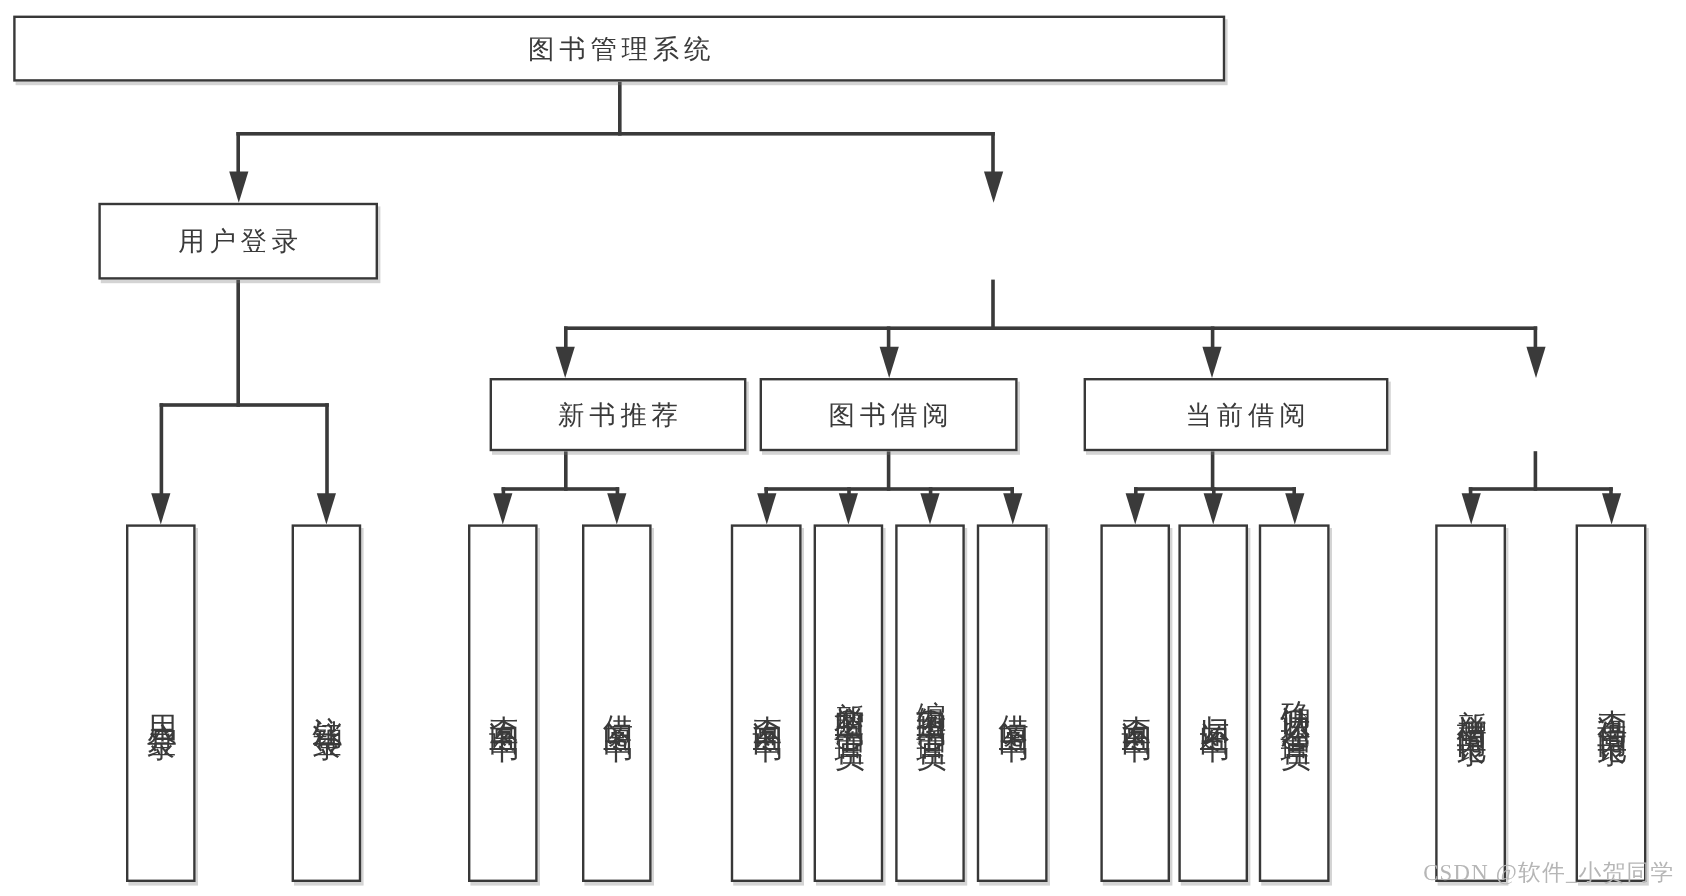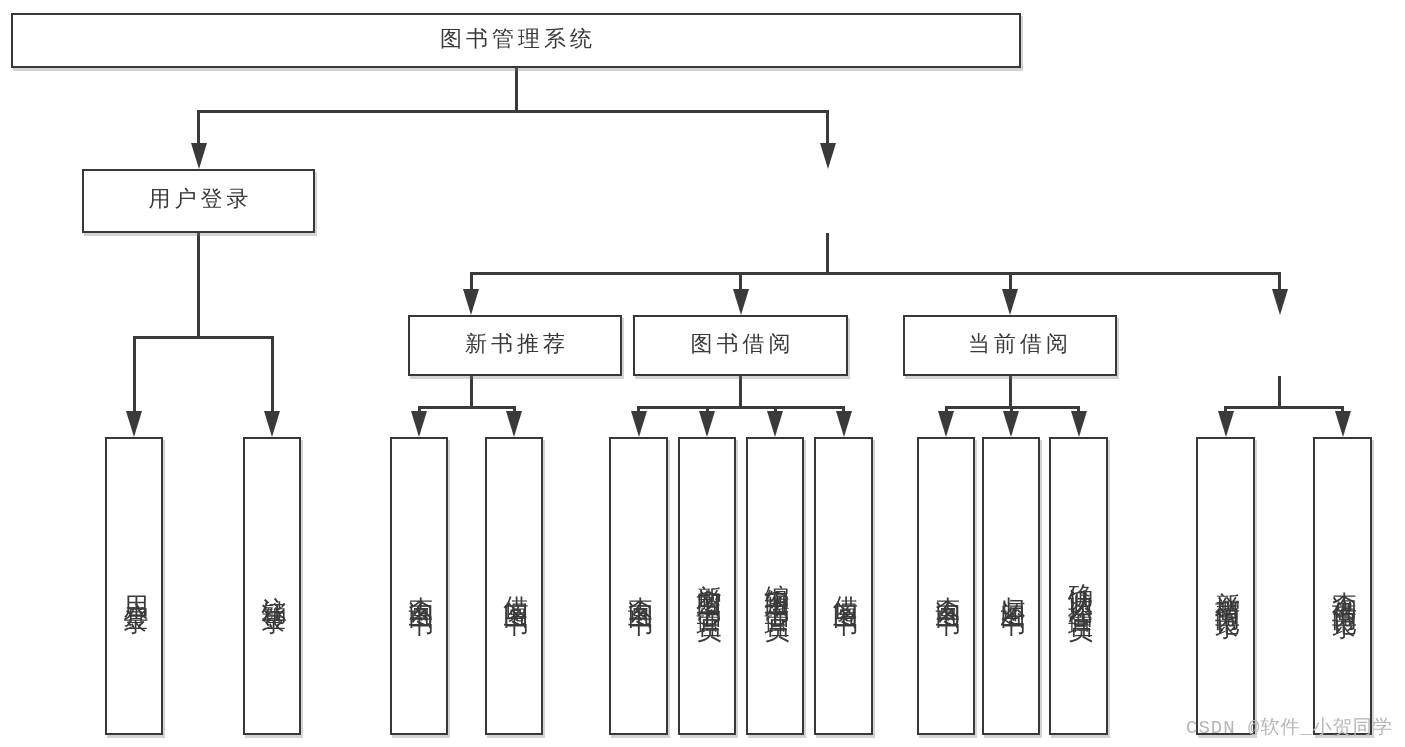--- a/index.html
+++ b/index.html
@@ -2,21 +2,21 @@
 <html style="--bg: #ffffff; --border: #383838; --line: #3a3a3a; --text: #3a3a3a; --wm: #b6b6b6;"><head>
 <meta charset="utf-8">
 <style>
   html, body { margin: 0; padding: 0; background: #ffffff; }
   #canvas {
     position: relative;
     width: 1405px;
     height: 747px;
     background: var(--bg, #ffffff);
     overflow: hidden;
-    font-family: Liberation Mono, monospace;
+    font-family: Liberation Serif, serif;
   }
   #connectors-layer, #nodes-layer { position: absolute; inset: 0; }
   .node {
     position: absolute;
     box-sizing: border-box;
     border: 2px solid var(--border, #383838);
     background: #ffffff;
     display: flex;
     align-items: center;
     justify-content: center;
@@ -121,21 +121,21 @@
       </div>
       <div class="node h" style="left: 82px; top: 169px; width: 233px; height: 64px;">
         <span class="label">用户登录</span>
       </div>
       <div class="node h" style="left: 364px; top: 315px; width: 214px; height: 61px; margin-left: 44px;">
         <span class="label">新书推荐</span>
       </div>
       <div class="node h" style="left: 633px; top: 315px; width: 215px; height: 61px; justify-content: center;">
         <span class="label">图书借阅</span>
       </div>
-      <div class="node h" style="left: 903px; top: 315px; width: 214px; height: 61px; padding-left: 16px;">
+      <div class="node h" style="left: 903px; top: 315px; width: 254px; height: 61px; padding-left: 16px;">
         <span class="label">当前借阅</span>
       </div>
       <div class="node v" style="left: 105px; top: 437px; width: 58px; height: 298px;">
         <span class="label">用户登录</span>
       </div>
       <div class="node v" style="left: 243px; top: 437px; width: 58px; height: 298px;">
         <span class="label">注销登录</span>
       </div>
       <div class="node v" style="left: 390px; top: 437px; width: 58px; height: 298px;">
         <span class="label">查询图书</span>

